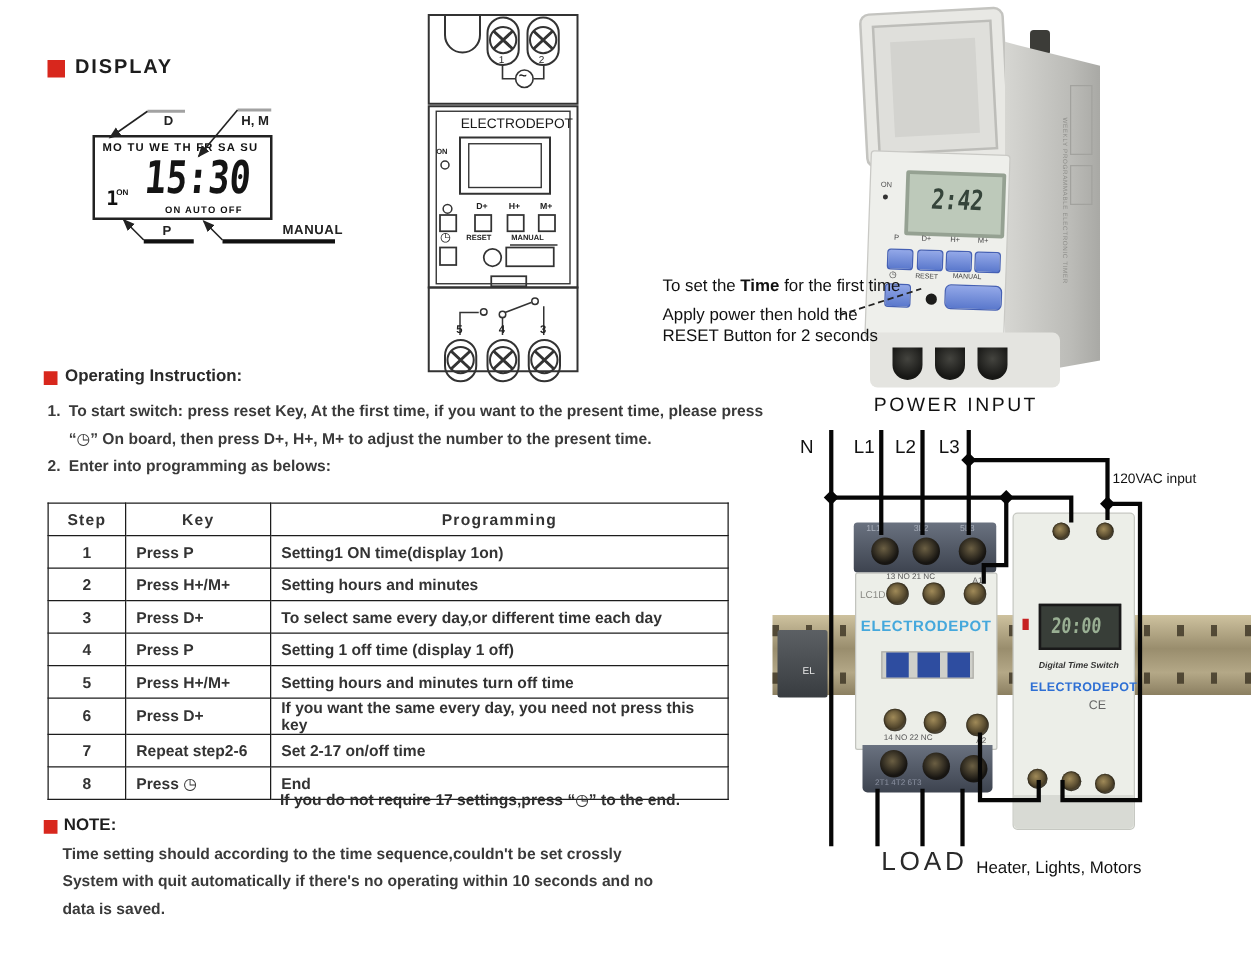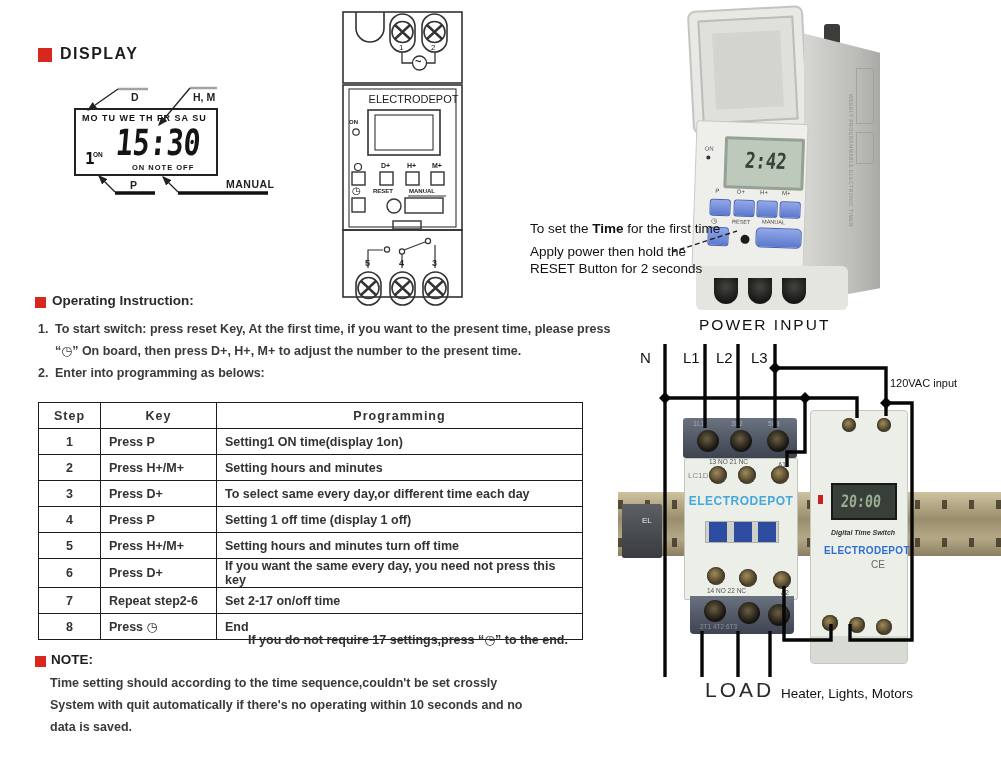--- a/index.html
+++ b/index.html
@@ -61,21 +61,21 @@
 
 <div class="page">
 
   <div class="red-sq" style="left:38px;top:48px;width:14px;height:14px;"></div>
   <span class="t" style="left:60px;top:45px;font-size:16px;font-weight:600;letter-spacing:1.5px;color:#1d1d1d;">DISPLAY</span>
 
   <span class="t b" style="left:82px;top:113px;width:132px;font-size:9px;letter-spacing:1px;color:#111;">MO TU WE TH FR SA SU</span>
   <span class="t seg" style="left:116px;top:122px;font-size:36px;color:#141414;">15:30</span>
   <span class="t" style="left:85px;top:150px;font-size:16px;font-weight:700;font-family:'DejaVu Sans Mono',monospace;color:#111;">1</span>
   <span class="t b" style="left:93px;top:151px;font-size:6.5px;color:#111;">ON</span>
-  <span class="t b" style="left:132px;top:164px;font-size:7.5px;letter-spacing:1px;color:#111;">ON  NOTE  OFF</span>
+  <span class="t b" style="left:132px;top:164px;font-size:7.5px;letter-spacing:1px;color:#111;">ON  AUTO  OFF</span>
 
   <span class="t b" style="left:131px;top:91px;font-size:10.5px;">D</span>
   <span class="t b" style="left:193px;top:91px;font-size:10.5px;">H, M</span>
   <span class="t b" style="left:130px;top:179px;font-size:10.5px;">P</span>
   <span class="t b" style="left:226px;top:178px;font-size:10.5px;letter-spacing:.5px;">MANUAL</span>
 
   <svg width="1001" height="774" viewBox="0 0 1001 774">
     <g fill="none" stroke="#333" stroke-width="1.6">
 
       <rect x="343" y="12" width="119" height="71"></rect>
@@ -239,41 +239,41 @@
           <td>Repeat step2-6</td>
           <td>Set 2-17 on/off time</td>
         </tr>
     <tr>
           <td class="c">8</td>
           <td>Press ◷</td>
           <td>End</td>
         </tr>
   </tbody>
     </table>
-  <span class="t b" style="left:248px;top:633px;font-size:12.5px;color:#2e2e2e;">If you do not require 17 settings,press “◷” to the end.</span>
+  <span class="t b" style="left:224px;top:633px;font-size:12.5px;color:#2e2e2e;">If you do not require 17 settings,press “◷” to the end.</span>
 
   <div class="red-sq" style="left:35px;top:656px;width:11px;height:11px;"></div>
   <span class="t b" style="left:51px;top:652px;font-size:13.5px;color:#1e1e1e;">NOTE:</span>
   <span class="t" style="left:50px;top:676px;font-size:12.5px;font-weight:600;color:#3a3a3a;">Time setting should according to the time sequence,couldn't be set crossly</span>
   <span class="t" style="left:50px;top:698px;font-size:12.5px;font-weight:600;color:#3a3a3a;">System with quit automatically if there's no operating within 10 seconds and no</span>
   <span class="t" style="left:50px;top:720px;font-size:12.5px;font-weight:600;color:#3a3a3a;">data is saved.</span>
 
   <span class="t" style="left:659px;top:316px;font-size:15.5px;letter-spacing:2px;color:#111;margin-left:40px;">POWER  INPUT</span>
   <span class="t" style="left:640px;top:349px;font-size:15px;color:#111;">N</span>
   <span class="t" style="left:683px;top:349px;font-size:15px;color:#111;">L1</span>
   <span class="t" style="left:716px;top:349px;font-size:15px;color:#111;">L2</span>
   <span class="t" style="left:751px;top:349px;font-size:15px;color:#111;">L3</span>
   <span class="t" style="left:890px;top:377px;font-size:11px;color:#111;">120VAC input</span>
 
   <div class="rail">
     <div class="slots" style="top:8px;"></div>
     <div class="slots" style="top:46px;"></div>
   </div>
   <div class="clamp">
-    <span class="t" style="left:6px;top:12px;font-size:8px;color:#e8e8e8;padding-left:14px;">EL</span>
+    <span class="t" style="left:6px;top:28px;font-size:8px;color:#e8e8e8;padding-left:14px;">EL</span>
   </div>
 
   <div class="contactor">
     <div class="cblock" style="left:3px;top:2px;width:114px;height:40px;">
       <span class="t" style="left:10px;top:2px;font-size:7px;color:#a9afbb;">1L1</span>
       <span class="t" style="left:48px;top:2px;font-size:7px;color:#a9afbb;">3L2</span>
       <span class="t" style="left:85px;top:2px;font-size:7px;color:#a9afbb;">5L3</span>
       <div class="chole" style="left:14px;top:12px;"></div>
       <div class="chole" style="left:47px;top:12px;"></div>
       <div class="chole" style="left:84px;top:12px;"></div>

